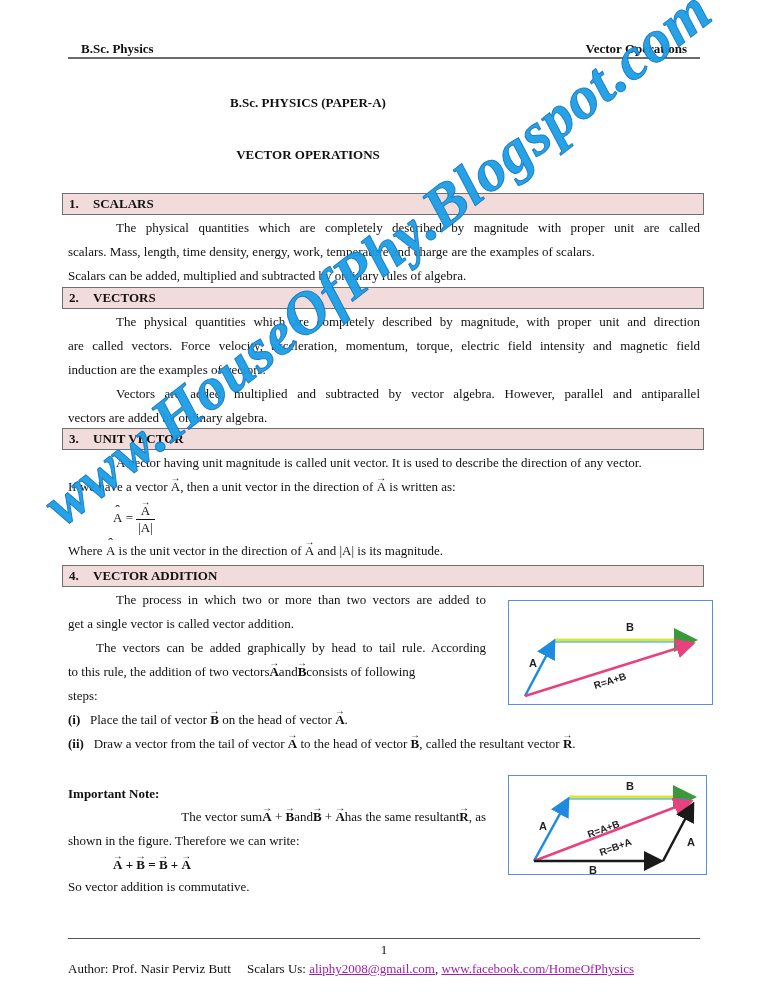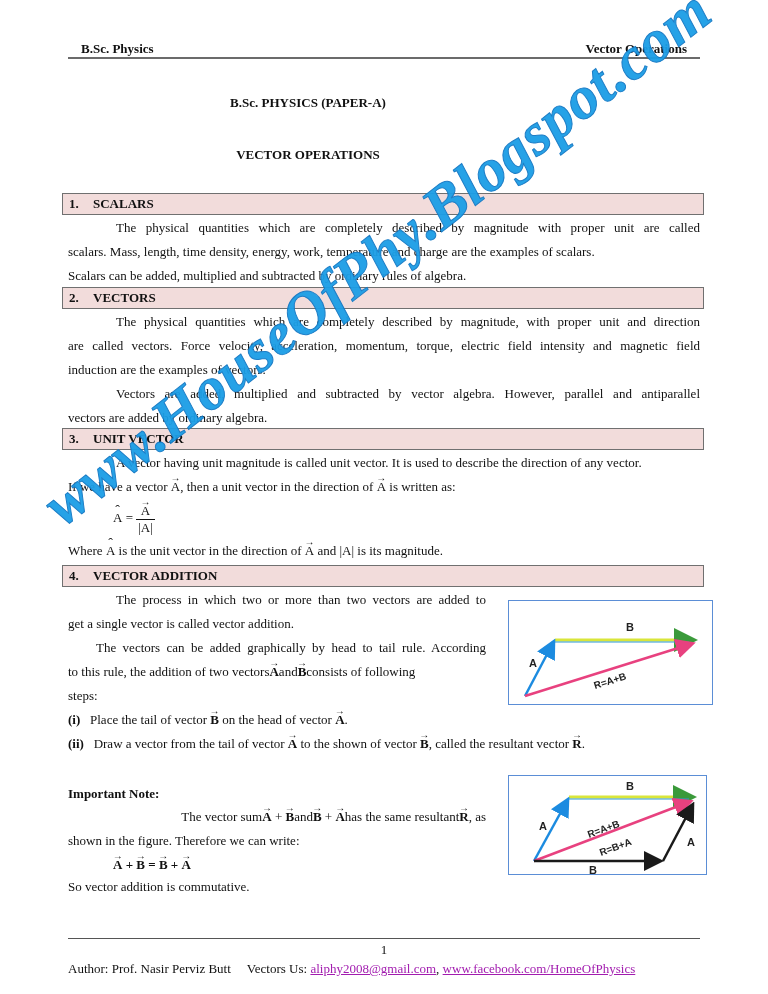--- a/index.html
+++ b/index.html
@@ -154,21 +154,21 @@
   <span>consists of following</span>
 </div>
 <div class="abs line" style="top:688px">steps:</div>
 
 <div class="abs line" style="top:712px">
   <span class="b">(i)</span>&nbsp;&nbsp;
   <span>Place the tail of vector </span><span class="vec b">B</span><span> on the head of vector </span><span class="vec b">A</span><span>.</span>
 </div>
 <div class="abs line" style="top:736px">
   <span class="b">(ii)</span>&nbsp;&nbsp;
-  <span>Draw a vector from the tail of vector </span><span class="vec b">A</span><span> to the shown of vector </span><span class="vec b">B</span><span>, called the resultant vector </span><span class="vec b">R</span><span>.</span>
+  <span>Draw a vector from the tail of vector </span><span class="vec b">A</span><span> to the head of vector </span><span class="vec b">B</span><span>, called the resultant vector </span><span class="vec b">R</span><span>.</span>
 </div>
 
 <div class="abs line b" style="top:786px">Important Note:</div>
 <div class="abs line" style="top:809px;width:418px;padding-left:48px;box-sizing:border-box;display:flex;justify-content:flex-end">
   <span>The vector sum </span>
   <span><span class="vec b">A</span><span> + </span><span class="vec b">B</span></span>
   <span> and </span>
   <span><span class="vec b">B</span><span> + </span><span class="vec b">A</span></span>
   <span> has the same resultant </span>
   <span><span class="vec b">R</span><span>, as</span></span>
@@ -238,14 +238,14 @@
     <text x="80" y="98" font-family="Liberation Sans, sans-serif" font-weight="bold" font-size="11" fill="#222">B</text>
   </svg>
 </div>
 
 <div class="abs watermark">www.HouseOfPhy.Blogspot.com</div>
 
 <div class="abs footer-rule"></div>
 <div class="abs page-num">1</div>
 <div class="abs footer">
   <span>Author: Prof. Nasir Perviz Butt</span>&nbsp;&nbsp;&nbsp;&nbsp;
-  <span>Vectors Us: </span><a class="link">aliphy2008@gmail.com</a><span>, </span><a class="link">www.facebook.com/HomeOfPhysics</a>
+  <span>Scalars Us: </span><a class="link">aliphy2008@gmail.com</a><span>, </span><a class="link">www.facebook.com/HomeOfPhysics</a>
 </div>
 
 </body></html>

